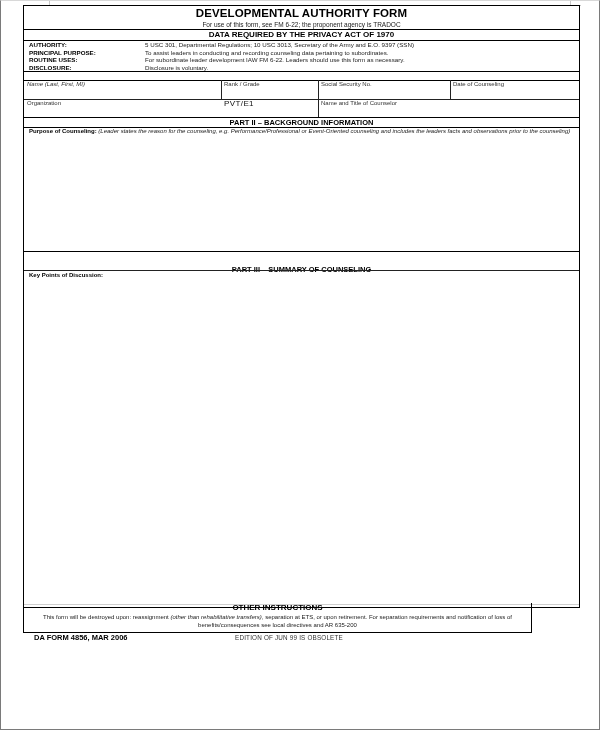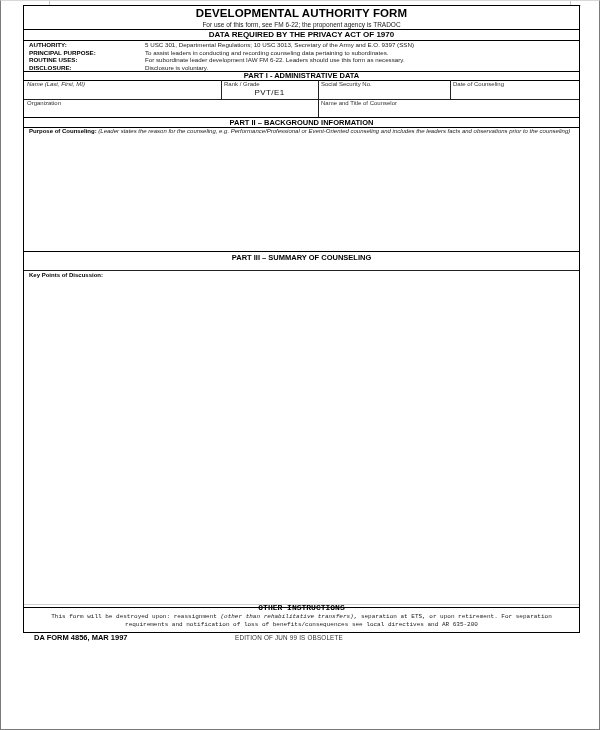--- a/index.html
+++ b/index.html
@@ -21,34 +21,34 @@
     .title { top: 0; height: 15px; font-weight: bold; font-size: 11.5px; line-height: 15px; letter-spacing: 0.1px; }
     .subtitle { top: 14px; height: 9px; font-size: 6.5px; line-height: 9px; color: #222; }
     .privacy-hdr { top: 24px; height: 10px; font-weight: bold; font-size: 8px; line-height: 10px; }
     .privacy-block { top: 35px; height: 30px; }
     .prow { position: absolute; left: 5px; right: 4px; height: 7px; font-size: 6.2px; line-height: 7px; }
     .plabel { position: absolute; left: 0; width: 110px; font-weight: bold; }
     .pvalue { position: absolute; left: 116px; right: 0; white-space: nowrap; overflow: hidden; color: #222; }
 
     .part1-hdr { top: 65px; height: 9px; font-weight: bold; font-size: 7.5px; line-height: 9px; }
     .cell { position: absolute; box-sizing: border-box; font-size: 6px; color: #333; padding: 1px 3px; }
-    .cell .val { display: block; text-align: center; font-size: 8px; color: #111; margin-top: 1px; letter-spacing: 0.4px; }
+    .cell .val { display: block; font-size: 8px; color: #111; margin-top: 12px; letter-spacing: 0.4px; }
     .vline { position: absolute; width: 0; border-left: 1px solid #222; }
 
     .part2-hdr { top: 112px; height: 9px; font-weight: bold; font-size: 7.5px; line-height: 9px; text-align: center; }
     .purpose { top: 121px; height: 124px; font-size: 6px; line-height: 7.5px; padding: 1px 5px; color: #222; }
     .purpose b { font-weight: bold; color: #000; }
     .purpose i { font-style: italic; }
 
-    .part3-hdr { top: 247px; height: 9px; font-weight: bold; font-size: 7.5px; line-height: 9px; }
+    .part3-hdr { top: 259px; height: 9px; font-weight: bold; font-size: 7.5px; line-height: 9px; }
     .part3-sub { top: 254px; height: 9px; font-size: 7.5px; line-height: 9px; color: #222; }
     .keypoints { top: 264px; height: 334px; font-size: 6px; padding: 2px 5px; font-weight: bold; }
     .kp-gray { position: absolute; left: 0; right: 0; top: 334px; height: 1px; background: #cfcfcf; }
-    .other-box { position: absolute; left: 23px; top: 603px; width: 557px; height: 30px;
-                 border: 1.5px solid #000; border-top: none; box-sizing: border-box; font-family: Liberation Mono, monospace; }
+    .other-box { position: absolute; left: 23px; top: 603px; width: 509px; height: 30px;
+                 border: 1.5px solid #000; border-top: none; box-sizing: border-box; }
     .oi-title { position: absolute; left: 0; right: 0; top: 0; font-size: 8px; font-weight: bold; text-align: center; line-height: 10px; }
     .oi-text { position: absolute; left: 10px; right: 10px; top: 10px; font-size: 6px; line-height: 8px; text-align: center; color: #222; }
     .oi-text i { font-style: italic; }
 
     .footer-left { position: absolute; left: 34px; top: 633px; font-size: 7.5px; font-weight: bold; }
     .footer-mid { position: absolute; left: 235px; top: 634px; font-size: 6.3px; color: #333; letter-spacing: 0.2px; }
   </style>
 </head>
 <body>
 
@@ -77,21 +77,20 @@
       <span class="plabel">ROUTINE USES:</span>
       <span class="pvalue">For subordinate leader development IAW FM 6-22.  Leaders should use this form as necessary.</span>
     </div>
     <div class="prow" style="top:23px">
       <span class="plabel">DISCLOSURE:</span>
       <span class="pvalue">Disclosure is voluntary.</span>
     </div>
   </div>
 
   <div class="hline" style="top:65px"></div>
-  <div class="row part1-hdr center">PART I - ADMINISTRATIVE DATA</div>
   <div class="hline" style="top:74px"></div>
 
   <div class="cell" style="left:0; top:74px; width:197px; height:19px;">
     <span style="font-style:italic;">Name (Last, First, MI)</span>
     <span class="val"></span>
   </div>
   <div class="vline" style="left:197px; top:74px; height:19px;"></div>
   <div class="cell" style="left:197px; top:74px; width:97px; height:19px;">
     <span>Rank / Grade</span>
     <span class="val">PVT/E1</span>
@@ -133,14 +132,14 @@
     <span></span>
     <div class="kp-gray"></div>
   </div>
 </div>
 
 <div class="other-box">
   <div class="oi-title">OTHER INSTRUCTIONS</div>
   <div class="oi-text"><span>This form will be destroyed upon:  reassignment </span><i>(other than rehabilitative transfers)</i><span>, separation at ETS, or upon retirement.  For separation requirements and notification of loss of benefits/consequences see local directives and AR 635-200</span></div>
 </div>
 
-<div class="footer-left">DA FORM 4856, MAR 1997</div>
+<div class="footer-left">DA FORM 4856, MAR 2006</div>
 <div class="footer-mid">EDITION OF JUN 99 IS OBSOLETE</div>
 
 </body></html>

